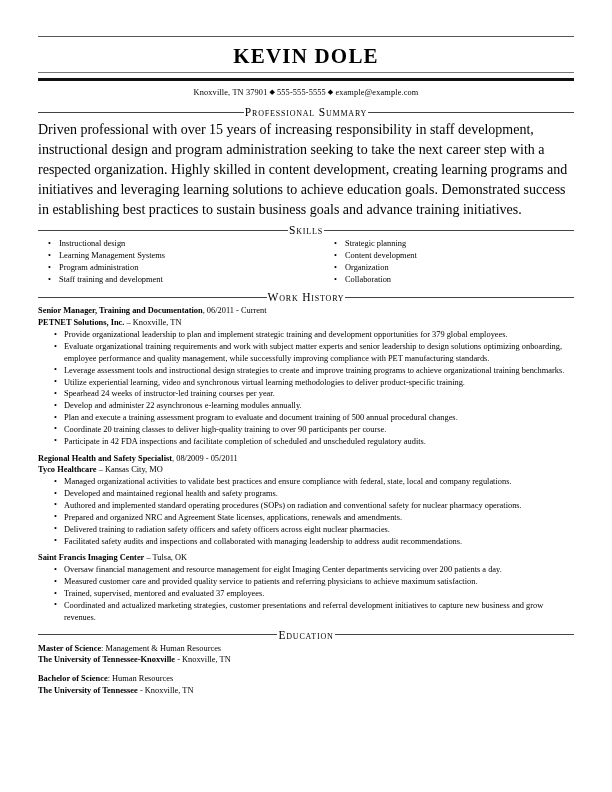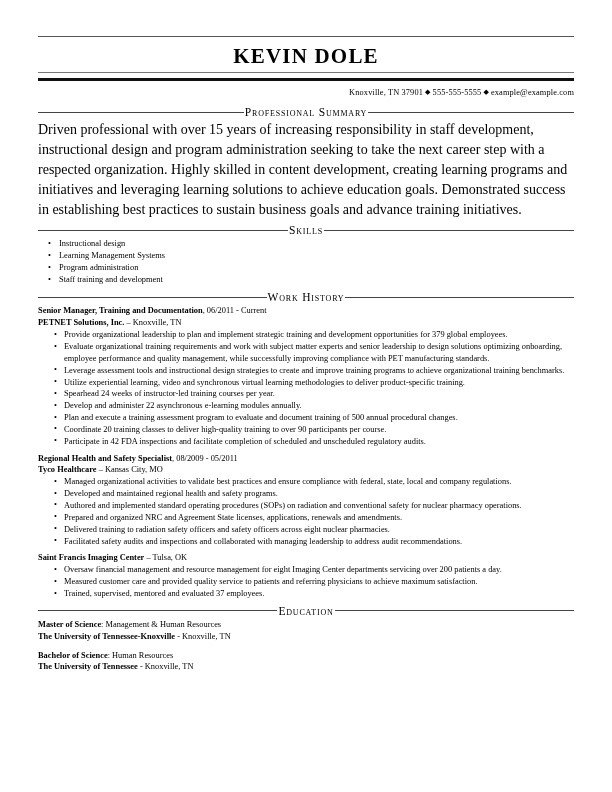--- a/index.html
+++ b/index.html
@@ -36,21 +36,21 @@
     line-height: 1.05;
     margin: 0 0 5px 0;
   }
   .rule-double {
     height: 5px;
     border-top: 1px solid #777;
     border-bottom: 3px solid #111;
     margin: 0 0 7px 0;
   }
   .contact {
-    text-align: right;
+    text-align: center;
     font-size: 8.3px;
     letter-spacing: 0.15px;
     margin: 0 0 9px 0;
   }
   .contact .sep {
     font-size: 7px;
     vertical-align: 1px;
     padding: 0 2px;
   }
 
@@ -179,20 +179,28 @@
     <span class="title">Skills</span>
     <span class="line"></span>
   </div>
   <div class="skills">
     <div class="col left">
       <ul class="plain" id="skills-left">
           <li>Instructional design</li>
           <li>Learning Management Systems</li>
           <li>Program administration</li>
           <li>Staff training and development</li>
+        </ul>
+    </div>
+    <div class="col right">
+      <ul class="plain" id="skills-right">
+          <li>Strategic planning</li>
+          <li>Content development</li>
+          <li>Organization</li>
+          <li>Collaboration</li>
         </ul>
     </div>
   </div>
 
   <div class="sec-head">
     <span class="line"></span>
     <span class="title">Work History</span>
     <span class="line"></span>
   </div>
   <div id="jobs">
@@ -222,20 +230,21 @@
           <li>Delivered training to radiation safety officers and safety officers across eight nuclear pharmacies.</li>
           <li>Facilitated safety audits and inspections and collaborated with managing leadership to address audit recommendations.</li>
         </ul>
       </div>
       <div class="job">
         <div class="job-company"><b>Saint Francis Imaging Center</b><span> – Tulsa, OK</span></div>
         <ul class="bullets">
           <li>Oversaw financial management and resource management for eight Imaging Center departments servicing over 200 patients a day.</li>
           <li>Measured customer care and provided quality service to patients and referring physicians to achieve maximum satisfaction.</li>
           <li>Trained, supervised, mentored and evaluated 37 employees.</li>
+          <li>Coordinated and actualized marketing strategies, customer presentations and referral development initiatives to capture new business and grow revenues.</li>
         </ul>
       </div>
     </div>
 
   <div class="sec-head">
     <span class="line"></span>
     <span class="title">Education</span>
     <span class="line"></span>
   </div>
   <div id="education">

